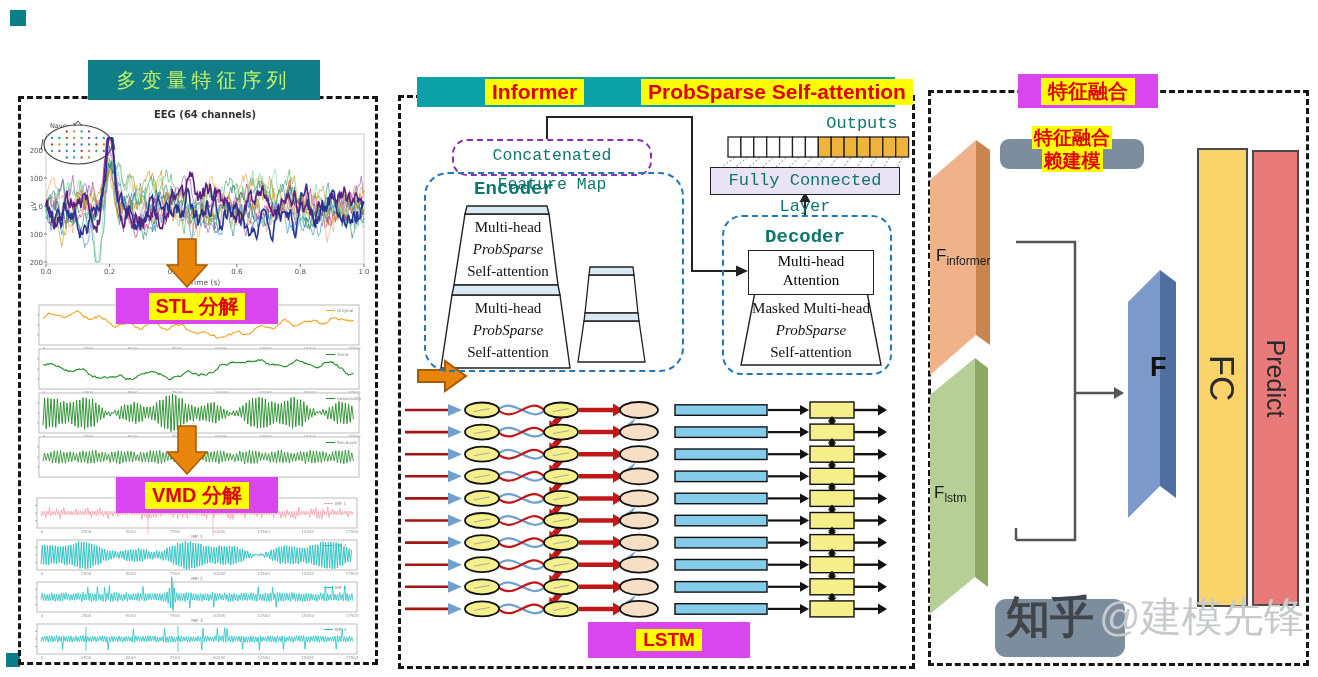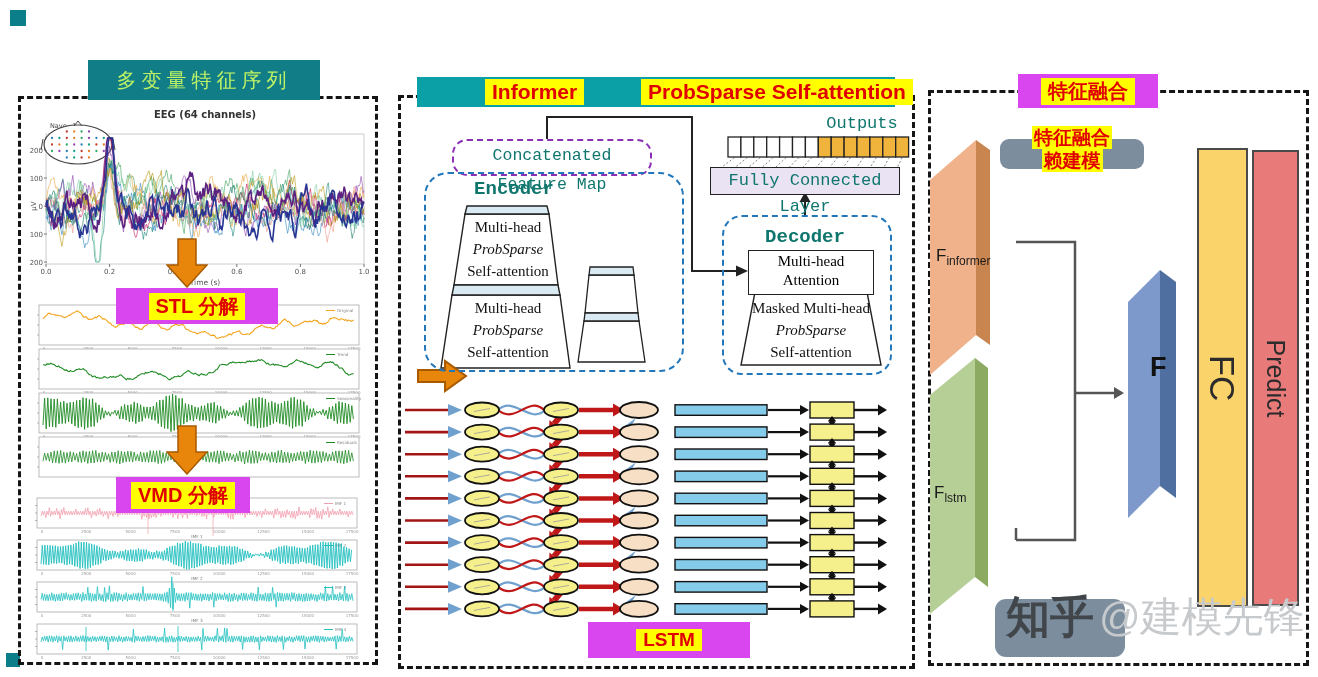--- a/index.html
+++ b/index.html
@@ -554,21 +554,21 @@
       <line x1="88" y1="450" x2="88" y2="438" stroke="#555" stroke-width="2.5"></line>
       <line x1="147" y1="303" x2="186" y2="303" stroke="#555" stroke-width="2.5"></line>
       <polygon points="196,303 186,309 186,297" fill="#555"></polygon>
     </svg>
 
 
   <div class="left-header">多变量特征序列</div>
   <div class="tealbox" style="left:116px;top:288px;width:162px;height:36px;">
     <span class="chip" style="font-size:20px;">STL 分解</span>
   </div>
-  <div class="tealbox" style="left:116px;top:477px;width:134px;height:36px;text-align:center;">
+  <div class="tealbox" style="left:116px;top:477px;width:162px;height:36px;text-align:center;">
     <span class="chip" style="font-size:20px;">VMD 分解</span>
   </div>
 
   <div class="mid-header">
     <span class="chip" style="left:68px;">Informer</span>
     <span class="chip" style="left:193px;margin-left:31px;">ProbSparse Self-attention</span>
   </div>
   <div class="concat-box serif">Concatenated Feature Map</div>
   <div class="enc-box"></div>
   <div class="blk-title serif" style="left:424px;top:178px;width:180px;">Encoder</div>

